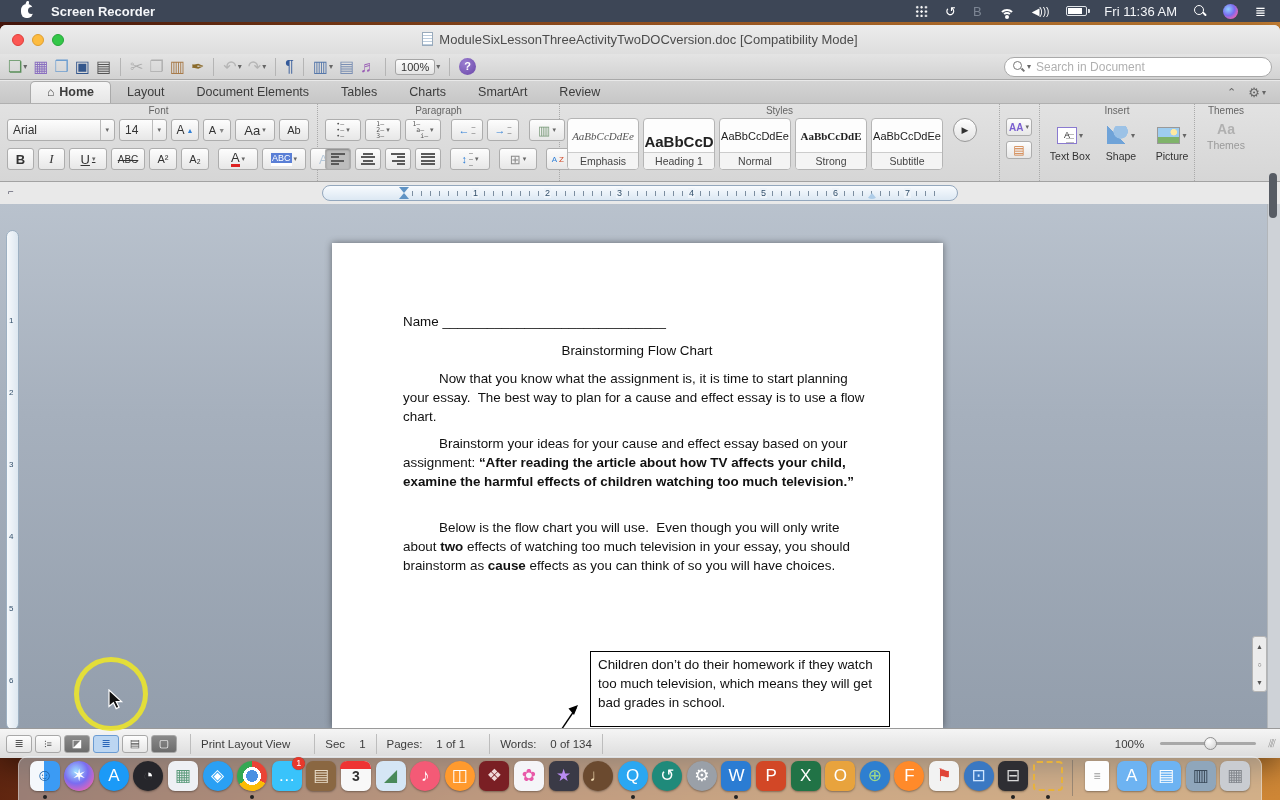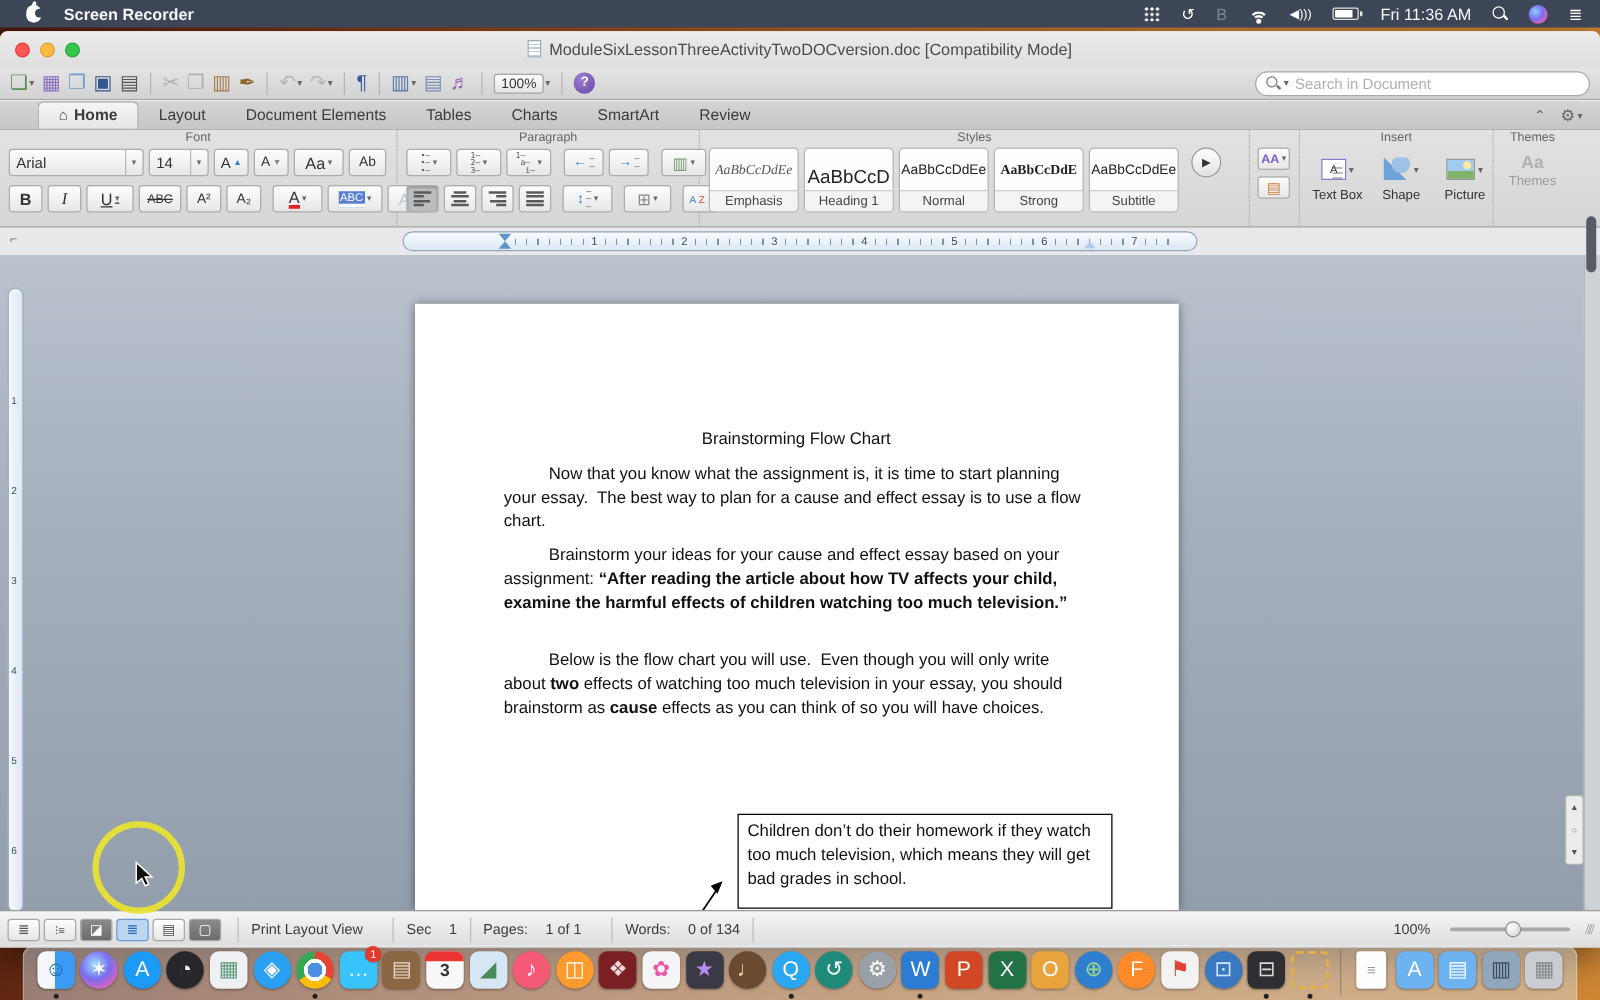--- a/index.html
+++ b/index.html
@@ -490,21 +490,21 @@
       </div>
 
       <div class="rgroup g-styles">
         <div class="glabel">Styles</div>
         <div class="frow" style="top:14px;" id="stylecards">
             <div class="scard">
               <div class="ssample" style="font-family: &quot;Liberation Serif&quot;, serif; font-style: italic; color: rgb(85, 85, 85);">AaBbCcDdEe</div>
               <div class="sname">Emphasis</div>
             </div>
             <div class="scard">
-              <div class="ssample" style="font-weight: normal; font-size: 15px; margin-top: 11px;">AaBbCcD</div>
+              <div class="ssample" style="font-weight: bold; font-size: 15px; margin-top: 11px;">AaBbCcD</div>
               <div class="sname">Heading 1</div>
             </div>
             <div class="scard">
               <div class="ssample">AaBbCcDdEe</div>
               <div class="sname">Normal</div>
             </div>
             <div class="scard">
               <div class="ssample" style="font-family: &quot;Liberation Serif&quot;, serif; font-weight: bold;">AaBbCcDdE</div>
               <div class="sname">Strong</div>
             </div>
@@ -585,20 +585,21 @@
       <div class="vruler" id="vruler">
           <span class="vnum" style="top: 85px;">1</span>
           <span class="vnum" style="top: 157px;">2</span>
           <span class="vnum" style="top: 229px;">3</span>
           <span class="vnum" style="top: 301px;">4</span>
           <span class="vnum" style="top: 373px;">5</span>
           <span class="vnum" style="top: 445px;">6</span>
         </div>
 
       <div class="page">
+        <p class="name-line">Name ______________________________</p>
         <p class="doc-title">Brainstorming Flow Chart</p>
         <p class="p1"><span class="indent"></span><span>Now that you know what the assignment is, it is time to start planning your essay.  The best way to plan for a cause and effect essay is to use a flow chart.</span></p>
         <p class="p2"><span class="indent"></span><span>Brainstorm your ideas for your cause and effect essay based on your assignment: </span><b>“After reading the article about how TV affects your child, examine the harmful effects of children watching too much television.”</b></p>
         <p class="p3"><span class="indent"></span><span>Below is the flow chart you will use.  Even though you will only write about </span><b>two</b><span> effects of watching too much television in your essay, you should brainstorm as </span><b>cause</b><span> effects as you can think of so you will have choices.</span></p>
 
         <div class="textbox"><span>Children don’t do their homework if they watch too much television, which means they will get bad grades in school.</span></div>
 
         <svg class="flow-arrow" width="40" height="55">
           <line x1="4" y1="50" x2="29" y2="13" stroke="#000" stroke-width="1.4"></line>
           <polygon points="31,10 21.5,13.5 27,20" fill="#000"></polygon>

